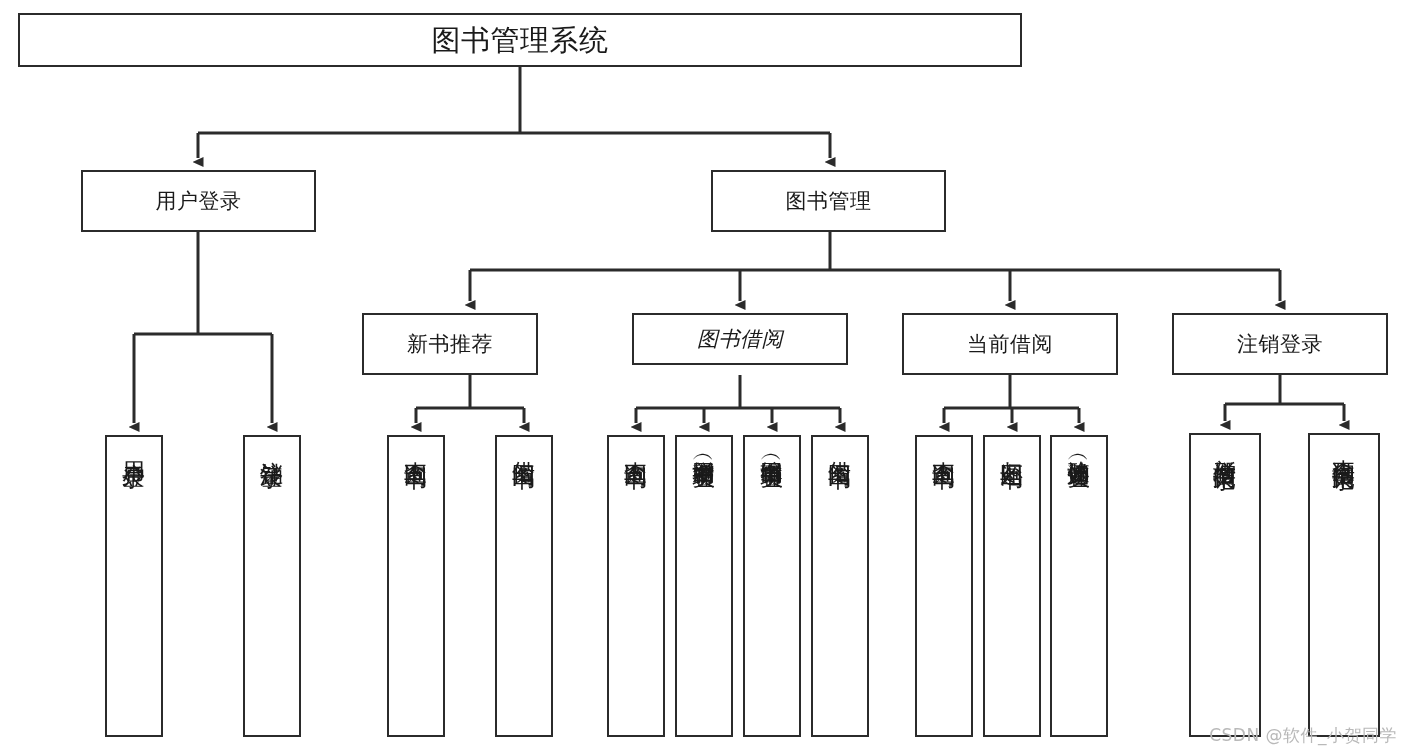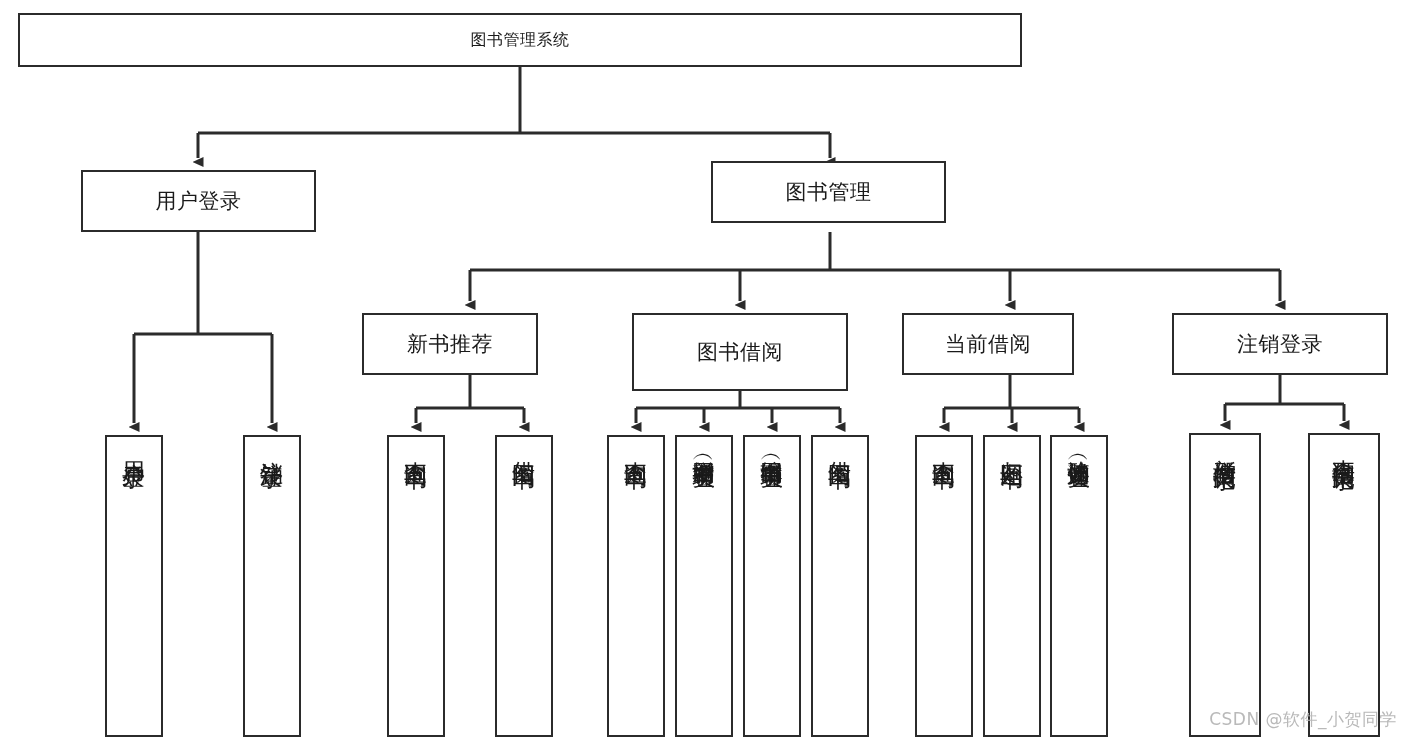--- a/index.html
+++ b/index.html
@@ -41,21 +41,21 @@
     text-align: center;
     line-height: 1.18;
     white-space: nowrap;
   }
   
   .node.h .node-label {
     font-size: 21px;
     letter-spacing: 0.5px;
   }
   .node.root .node-label {
-    font-size: 16px;
+    font-size: 29px;
   }
   
   .node.v {
     align-items: flex-start;
     padding-top: 6px;
   }
   .node.v .node-label {
     writing-mode: vertical-rl;
     text-orientation: upright;
     font-size: 23px;
@@ -64,21 +64,21 @@
     white-space: nowrap;
     margin: 0 auto;
   }
   .node.v.tall .node-label {
     font-size: 22px;
     letter-spacing: 1px;
   }
   #watermark {
     position: absolute;
     right: 8px;
-    bottom: 16px;
+    bottom: 0;
     font-size: 17px;
     color: #b9b9b9;
     letter-spacing: 0.5px;
     white-space: nowrap;
     user-select: none;
   }
 </style>
 </head>
 <body>
 
@@ -136,31 +136,31 @@
     </g>
   </svg>
 
   <div class="node h root" style="left:18px; top:13px; width:1004px; height:54px;">
     <span class="node-label">图书管理系统</span>
   </div>
 
   <div class="node h" style="left:81px; top:170px; width:235px; height:62px;">
     <span class="node-label">用户登录</span>
   </div>
-  <div class="node h" style="left:711px; top:161px; width:235px; height:62px;">
+  <div class="node h" style="left:711px; top:170px; width:235px; height:62px;">
     <span class="node-label">图书管理</span>
   </div>
 
   <div class="node h" style="left:362px; top:313px; width:176px; height:62px;">
     <span class="node-label">新书推荐</span>
   </div>
-  <div class="node h" style="left:632px; top:313px; width:216px; height:78px;">
+  <div class="node h" style="left:632px; top:313px; width:216px; height:52px;font-style:italic;">
     <span class="node-label">图书借阅</span>
   </div>
-  <div class="node h" style="left:902px; top:313px; width:172px; height:62px;">
+  <div class="node h" style="left:902px; top:313px; width:216px; height:62px;">
     <span class="node-label">当前借阅</span>
   </div>
   <div class="node h" style="left:1172px; top:313px; width:216px; height:62px;">
     <span class="node-label">注销登录</span>
   </div>
 
   <div class="node v" style="left:105px; top:435px; width:58px; height:302px;">
     <span class="node-label">用户登录</span>
   </div>
   <div class="node v" style="left:243px; top:435px; width:58px; height:302px;">

